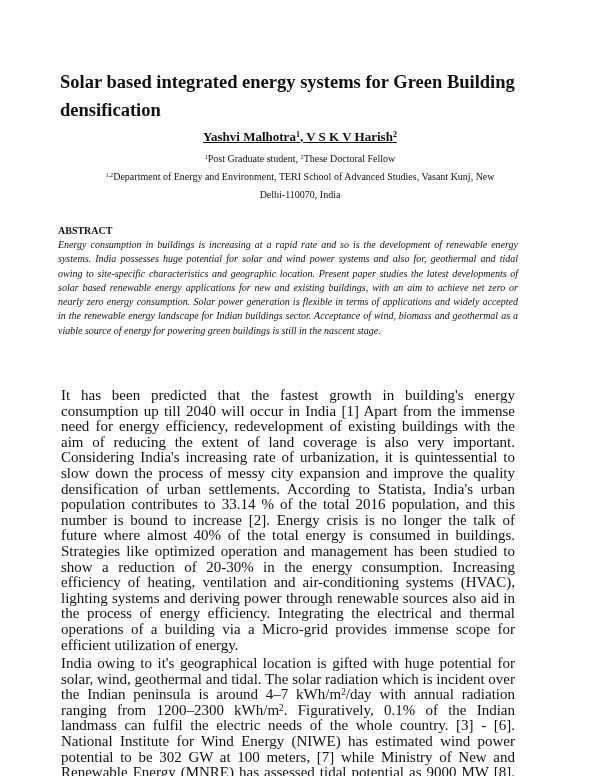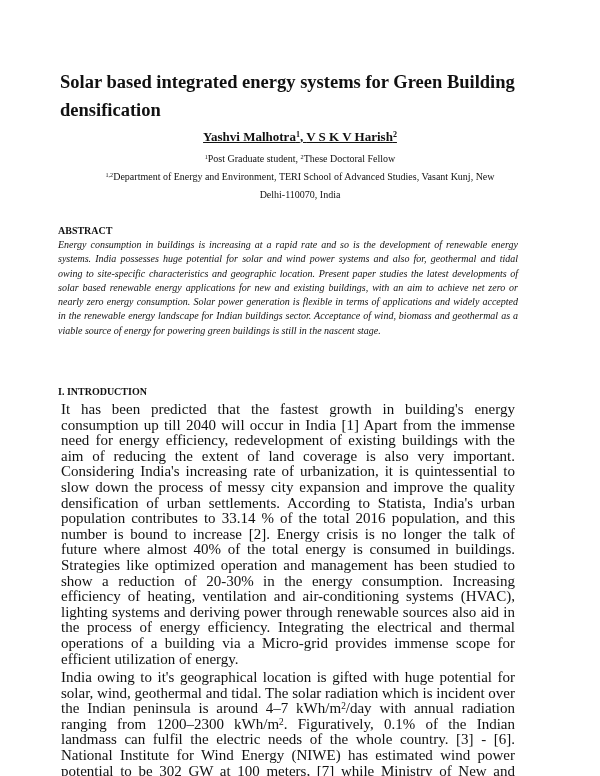--- a/index.html
+++ b/index.html
@@ -46,18 +46,17 @@
     <div><sup>1,2</sup><span>Department of Energy and Environment, TERI School of Advanced Studies, Vasant Kunj, New</span></div>
     <div>Delhi-110070, India</div>
   </div>
 
   <div class="block abstract">
     <div class="heading">ABSTRACT</div>
     <p>Energy consumption in buildings is increasing at a rapid rate and so is the development of renewable energy systems. India possesses huge potential for solar and wind power systems and also for, geothermal and tidal owing to site-specific characteristics and geographic location. Present paper studies the latest developments of solar based renewable energy applications for new and existing buildings, with an aim to achieve net zero or nearly zero energy consumption. Solar power generation is flexible in terms of applications and widely accepted in the renewable energy landscape for Indian buildings sector. Acceptance of wind, biomass and geothermal as a viable source of energy for powering green buildings is still in the nascent stage.</p>
   </div>
 
   <div class="block intro">
-    <div class="heading">I. INTRODUCTION</div>
     <p>It has been predicted that the fastest growth in building's energy consumption up till 2040 will occur in India [1] Apart from the immense need for energy efficiency, redevelopment of existing buildings with the aim of reducing the extent of land coverage is also very important. Considering India's increasing rate of urbanization, it is quintessential to slow down the process of messy city expansion and improve the quality densification of urban settlements. According to Statista, India's urban population contributes to 33.14 % of the total 2016 population, and this number is bound to increase [2]. Energy crisis is no longer the talk of future where almost 40% of the total energy is consumed in buildings. Strategies like optimized operation and management has been studied to show a reduction of 20-30% in the energy consumption. Increasing efficiency of heating, ventilation and air-conditioning systems (HVAC), lighting systems and deriving power through renewable sources also aid in the process of energy efficiency. Integrating the electrical and thermal operations of a building via a Micro-grid provides immense scope for efficient utilization of energy.</p>
     <p><span>India owing to it's geographical location is gifted with huge potential for solar, wind, geothermal and tidal. The solar radiation which is incident over the Indian peninsula is around 4–7 kWh/m</span><sup>2</sup><span>/day with annual radiation ranging from 1200–2300 kWh/m</span><sup>2</sup><span>. Figuratively, 0.1% of the Indian landmass can fulfil the electric needs of the whole country. [3] - [6]. National Institute for Wind Energy (NIWE) has estimated wind power potential to be 302 GW at 100 meters, [7] while Ministry of New and Renewable Energy (MNRE) has assessed tidal potential as 9000 MW [8]. Harnessing of geothermal energy is limited, and is primarily restricted to SONATA - Himalayas, Sohana, West coast, Cambay, Son-Narmada-Tapi (SONATA), Godavari, and Mahanadi. These seven provinces contribute to almost 10000 MW of power [9]. Inspite of these comforting statistics, energy shortage is the fast-approaching reality for India.</span></p>
   </div>
 
 </div>
 
 </body></html>

